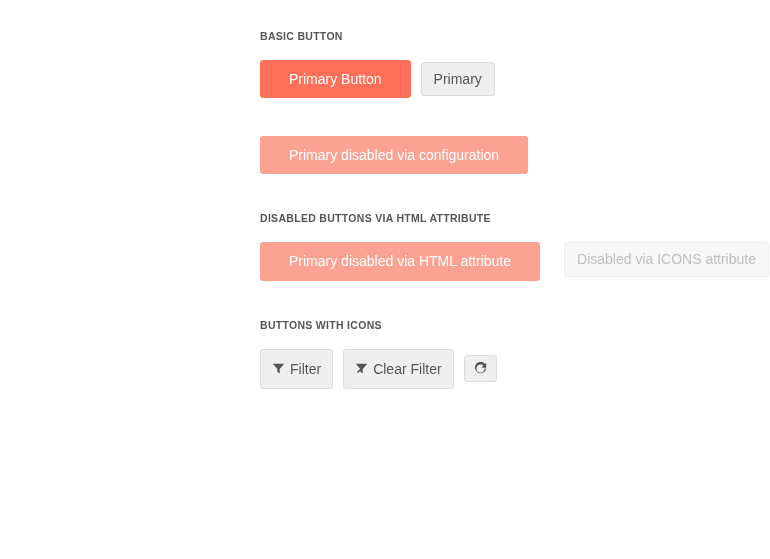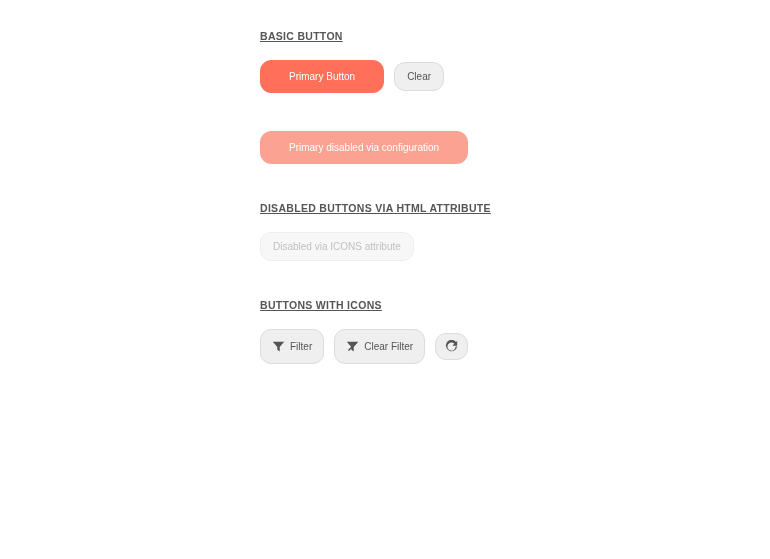--- a/index.html
+++ b/index.html
@@ -18,31 +18,30 @@
     .section {
       margin-bottom: 38px;
     }
     .section-title {
       font-size: 10.5px;
       font-weight: 700;
       letter-spacing: 0.3px;
       color: #555;
       margin-bottom: 18px;
       text-transform: uppercase;
-      text-decoration: underline;
     }
     .btn {
       display: inline-flex;
       align-items: center;
       padding: 7px 12px;
-      font-size: 10px;
+      font-size: 14px;
       color: #555;
       background-color: #efefef;
       border: 1px solid #dcdcdc;
-      border-radius: 11px;
+      border-radius: 3px;
       cursor: pointer;
       line-height: 1.3;
       text-align: right;
     }
     .btn-primary {
       background-color: #ff6f5a;
       border-color: #ff6f5a;
       color: #ffffff;
       padding: 9px 28px;
     }
@@ -91,33 +90,34 @@
       fill: #555;
     }
   </style>
 </head>
 <body>
 
 <div class="section">
   <div class="section-title">BASIC BUTTON</div>
   <div class="btn-row">
     <button class="btn btn-primary">Primary Button</button>
-    <button class="btn">Clear</button>
+    <button class="btn">Primary</button>
   </div>
 </div>
 
 <div class="section">
   <div class="btn-stack">
     <button class="btn btn-primary disabled">Primary disabled via configuration</button>
   </div>
 </div>
 
 <div class="section">
   <div class="section-title">DISABLED BUTTONS VIA HTML ATTRIBUTE</div>
   <div class="btn-stack">
+    <button class="btn btn-primary disabled" disabled="">Primary disabled via HTML attribute</button>
     <button class="btn disabled" disabled="">Disabled via ICONS attribute</button>
   </div>
 </div>
 
 <div class="section">
   <div class="section-title">BUTTONS WITH ICONS</div>
   <div class="btn-row">
     <button class="btn btn-icon">
       <span class="icon">
         <svg viewBox="0 0 16 16">

